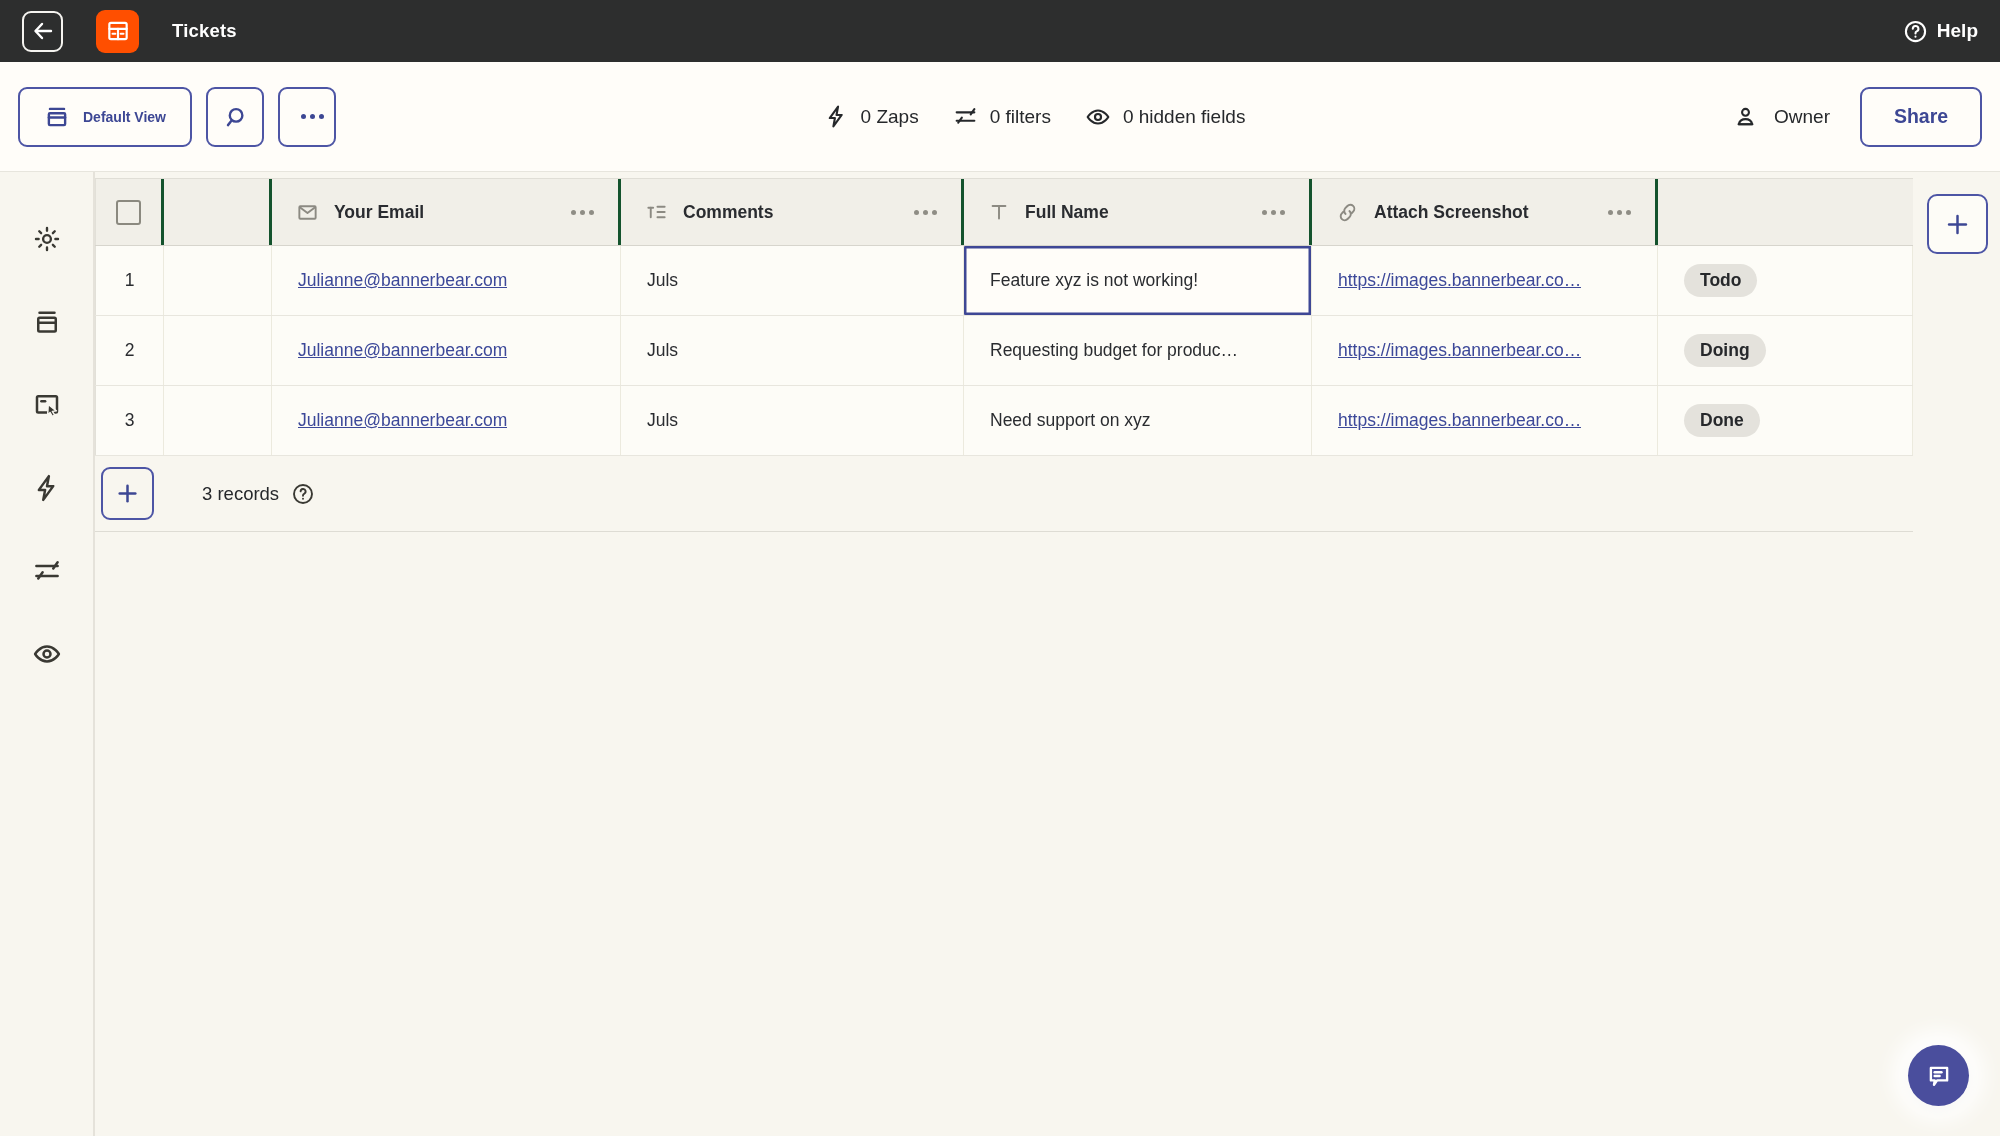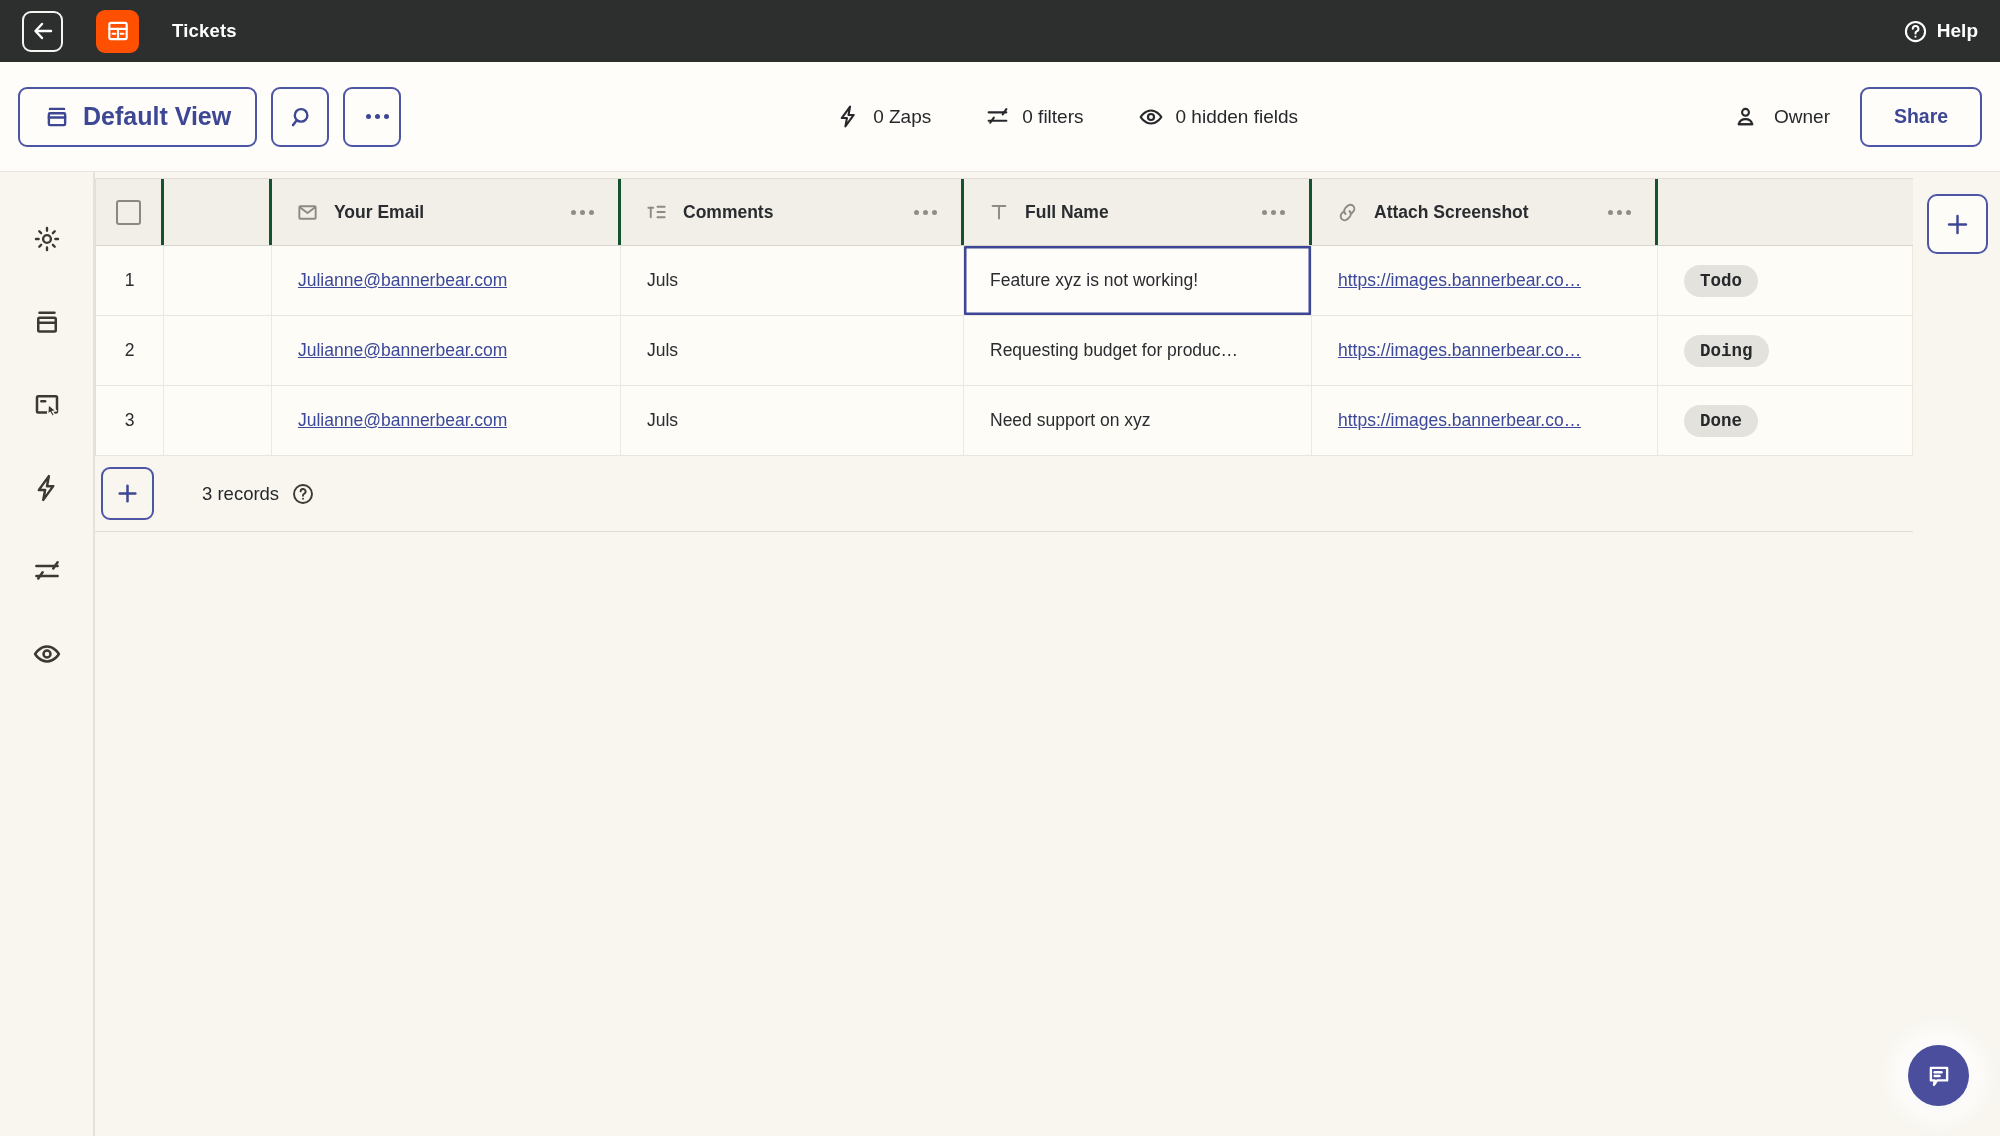--- a/index.html
+++ b/index.html
@@ -12,23 +12,23 @@
   .back-btn { width:41px; height:41px; border:2px solid #f5f4f0; border-radius:9px; background:transparent;
               display:flex; align-items:center; justify-content:center; cursor:pointer; }
   .app-tile { width:43px; height:43px; border-radius:9px; background:#ff4f00; display:flex; align-items:center; justify-content:center; }
   .tb-title { color:#fff; font-size:18.5px; font-weight:700; letter-spacing:.2px; }
   .help { margin-left:auto; display:flex; align-items:center; gap:9px; color:#fff; font-size:19px; font-weight:700; cursor:pointer; }
 
   
   .toolbar { height:110px; background:#fffdf9; border-bottom:1px solid #e7e5dd; display:flex; align-items:center; padding:0 18px; }
   .btn-outline { border:2px solid #4d55a5; border-radius:9px; background:transparent; color:#3d4794;
                  height:60px; display:flex; align-items:center; justify-content:center; cursor:pointer; }
-  .view-btn { padding:0 24px; gap:13px; font-size:25px; font-weight:600; }
+  .view-btn { padding:0 24px; gap:13px; font-size:14px; font-weight:600; }
   .sq-btn { width:58px; margin-left:14px; }
-  .tb-center { margin:0 auto; display:flex; align-items:center; gap:54px; }
+  .tb-center { margin:0 auto; display:flex; align-items:center; gap:34px; }
   .tb-stat { display:flex; align-items:center; gap:12px; font-size:19px; color:#26282b; cursor:pointer; }
   .owner { display:flex; align-items:center; gap:16px; font-size:19px; color:#26282b; cursor:pointer; }
   .share-btn { margin-left:30px; width:122px; font-size:19.5px; font-weight:700; }
 
   
   .content { position:absolute; top:172px; left:0; right:0; bottom:0; display:flex; }
   .side { width:95px; border-right:2px solid #e5e2da; display:flex; flex-direction:column; align-items:center;
           padding-top:52px; gap:53px; }
   .side .s-icon { width:30px; height:30px; color:#3a3933; cursor:pointer; }
   .main { flex:1; position:relative; }
@@ -45,21 +45,21 @@
   .dots i { width:5px; height:5px; border-radius:50%; background:#8f8d85; }
   .checkbox { width:25px; height:25px; border:2px solid #8b897f; border-radius:3px; background:transparent; cursor:pointer; }
 
   .tr { height:70px; background:#fdfcf7; border-bottom:1px solid #e8e6de; }
   .td { display:flex; align-items:center; padding:0 26px; border-right:1px solid #eceade; font-size:17.5px; min-width:0; }
   .td:first-child { border-left:1px solid #e2e0d8; justify-content:center; padding:0; }
   .td.num { font-size:17.5px; color:#2a2c30; }
   .ellip { white-space:nowrap; overflow:hidden; text-overflow:ellipsis; }
   a.link { color:#3c4899; text-decoration:underline; cursor:pointer; }
   .td.selected { box-shadow:inset 0 0 0 2.5px #3e4795; border-radius:1px; background:#fffdf9; z-index:2; }
-  .badge { background:#e4e2dc; color:#26282b; font-weight:700; font-size:17.5px; padding:6px 16px; border-radius:17px; white-space:nowrap;font-family:Liberation Mono, monospace; }
+  .badge { background:#e4e2dc; color:#26282b; font-weight:700; font-size:17.5px; padding:6px 16px; border-radius:17px; white-space:nowrap; }
 
   .tfoot { height:76px; display:flex; align-items:center; border-bottom:1px solid #dedcd4; padding-left:6px; }
   .add-rec { width:53px; height:53px; border-radius:9px; }
   .records { margin-left:48px; display:flex; align-items:center; gap:12px; font-size:18.5px; color:#26282b; }
 
   .add-field { position:absolute; left:1832px; top:22px; width:61px; height:60px; border-radius:10px;
                border:2px solid #4d55a5; background:#fdfcf7; display:flex; align-items:center; justify-content:center; cursor:pointer; }
 
   
   .chat-fab { position:absolute; left:1908px; top:1045px; width:61px; height:61px; border-radius:50%;

